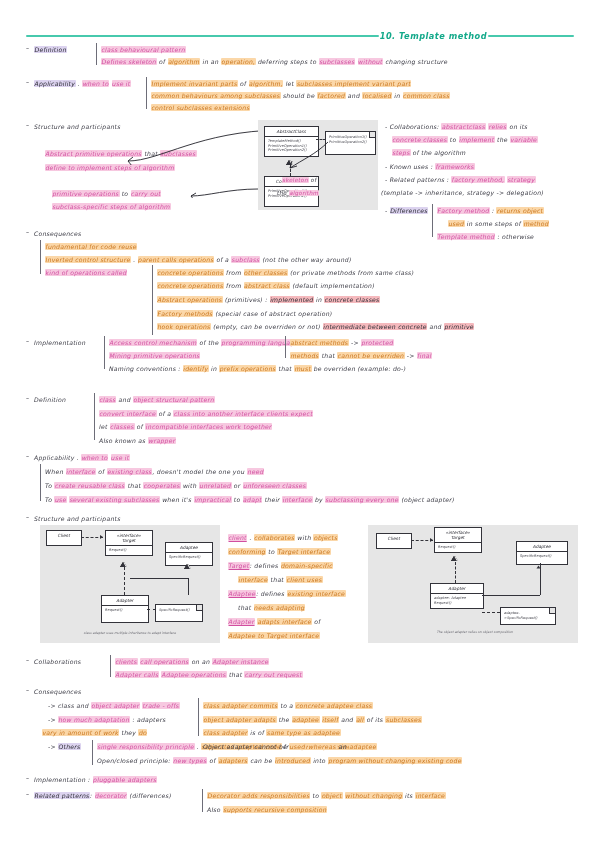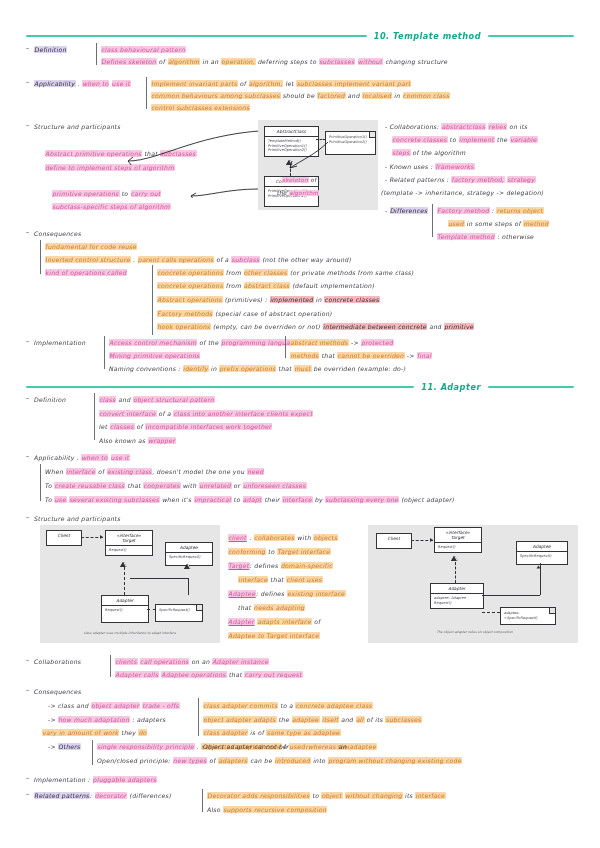--- a/index.html
+++ b/index.html
@@ -17,21 +17,21 @@
     font-family:"DejaVu Sans",sans-serif;
     font-style:italic;
     font-size:6.1px;
     line-height:11px;
     color:#2b2b33;
     letter-spacing:.25px;
     white-space:nowrap;
   }
 
   
-  .secbar{position:absolute;display:flex;align-items:center;gap:7px;width:548px;left:26px;}
+  .secbar{position:absolute;display:flex;align-items:center;gap:1px;width:548px;left:26px;}
   .rule{height:2.4px;background:#47c9ad;flex:1 1 auto;border-radius:2px;}
   .rule.short{flex:0 0 86px;}
   .sectitle{
     font-family:"DejaVu Sans",sans-serif;font-style:italic;font-weight:bold;
     font-size:8.2px;color:#13a98a;letter-spacing:.5px;white-space:nowrap;
   }
 
   
   .hl-p{background:#f7c8e0;border-radius:1px;padding:0 .5px;}
   .hl-o{background:#fbd7a8;border-radius:1px;padding:0 .5px;}
@@ -251,25 +251,20 @@
   <div class="hw row" style="left:290px;top:350px;">
     <span class="hl-o or">methods</span><span class="gy"> that </span><span class="hl-o or">cannot be overriden</span><span class="gy"> -&gt; </span><span class="hl-p pk">final</span>
   </div>
   <div class="hw row" style="left:109px;top:350px;">
     <span class="hl-p pk">Mining primitive operations</span>
   </div>
   <div class="hw row" style="left:109px;top:363px;">
     <span class="gy">Naming conventions : </span><span class="hl-o or">identify</span><span class="gy"> in </span><span class="hl-o or">prefix operations</span><span class="gy"> that </span><span class="hl-o or">must</span><span class="gy"> be overriden (example: do-)</span>
   </div>
 
-  <div class="secbar" style="top:382px;">
-    <div class="rule"></div>
-    <div class="sectitle">11. Adapter</div>
-    <div class="rule short"></div>
-  </div>
 
   <div class="bullet" style="left:26px;top:394px;">–</div>
   <div class="hw row" style="left:34px;top:394px;">
     <span class="gy">Definition</span>
   </div>
   <div class="vbar" style="left:94px;top:393px;height:47px;"></div>
   <div class="hw row" style="left:99px;top:394px;">
     <span class="hl-p pk">class</span><span class="gy"> and </span><span class="hl-p pk">object structural pattern</span>
   </div>
   <div class="hw row" style="left:99px;top:408px;">

